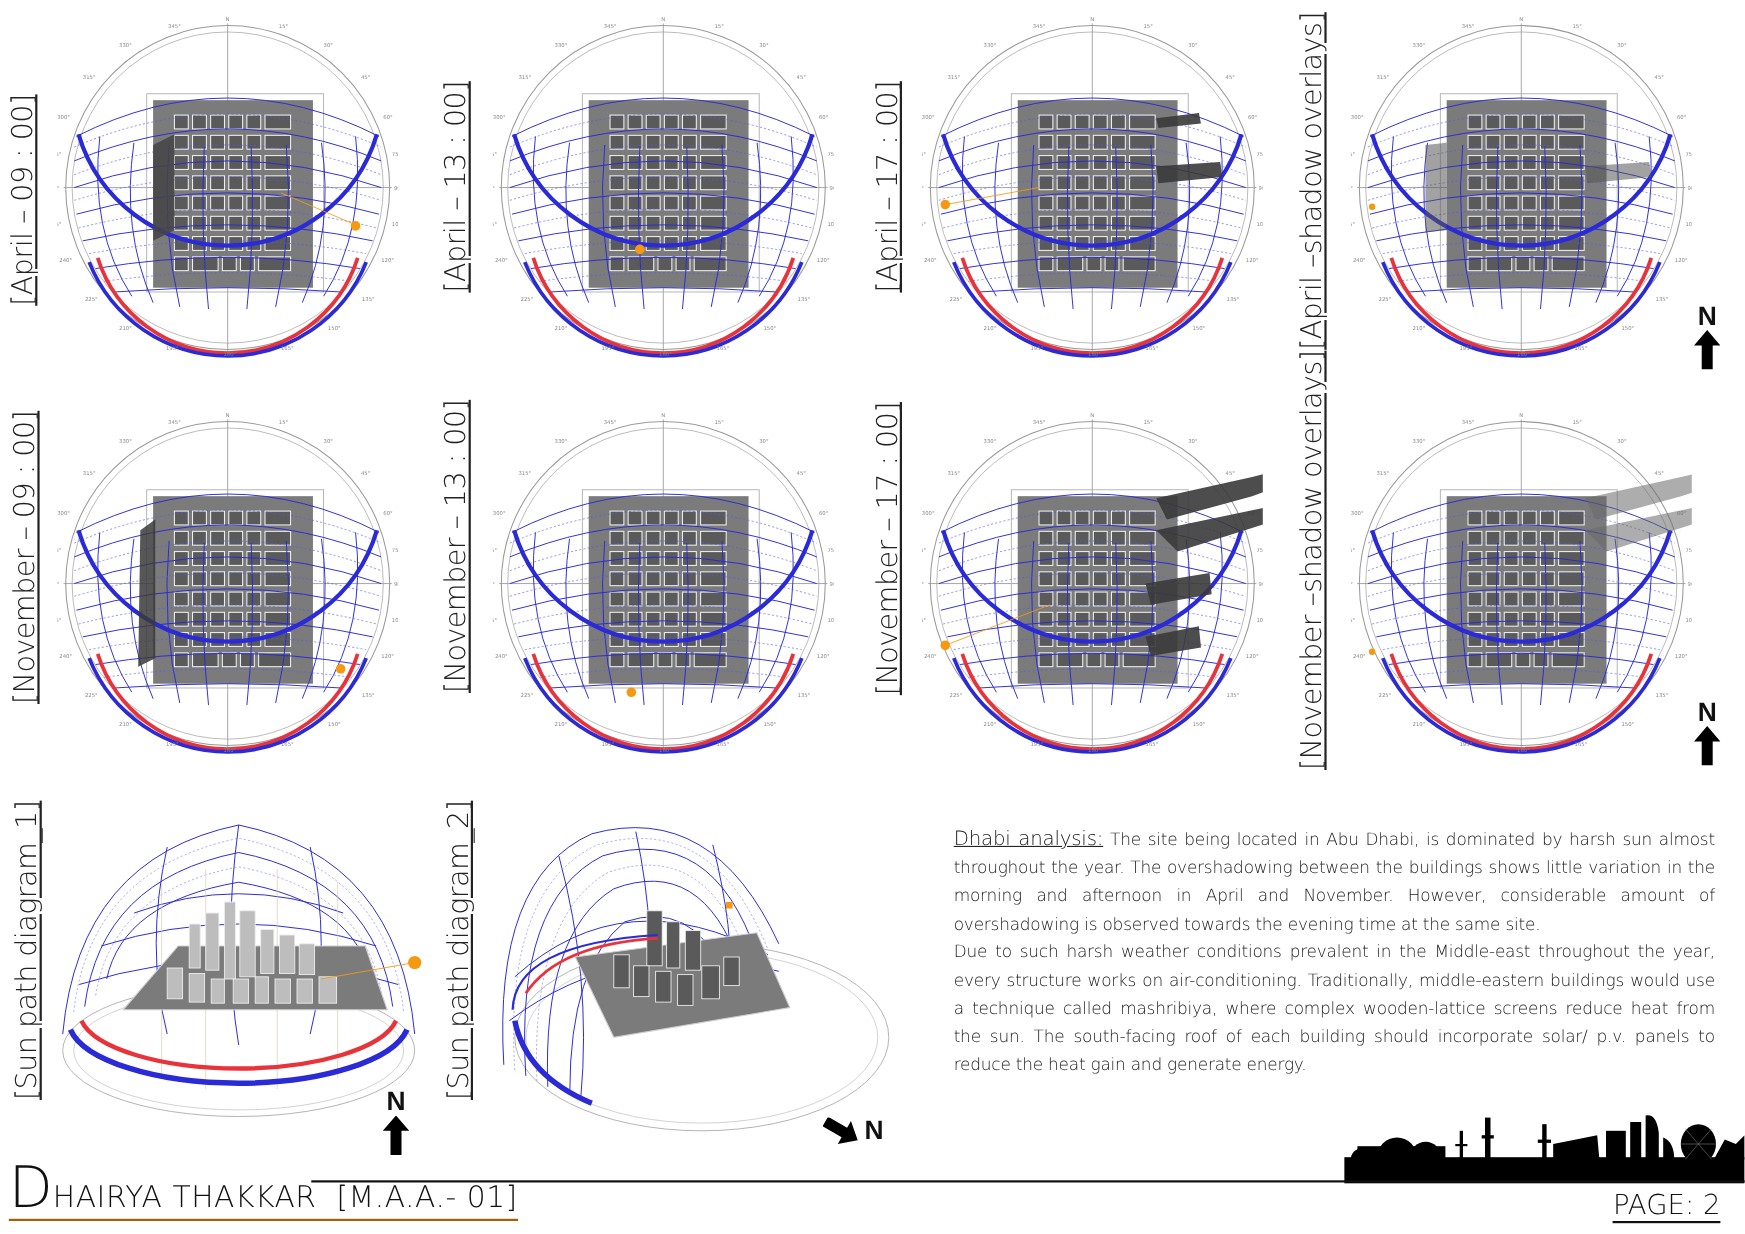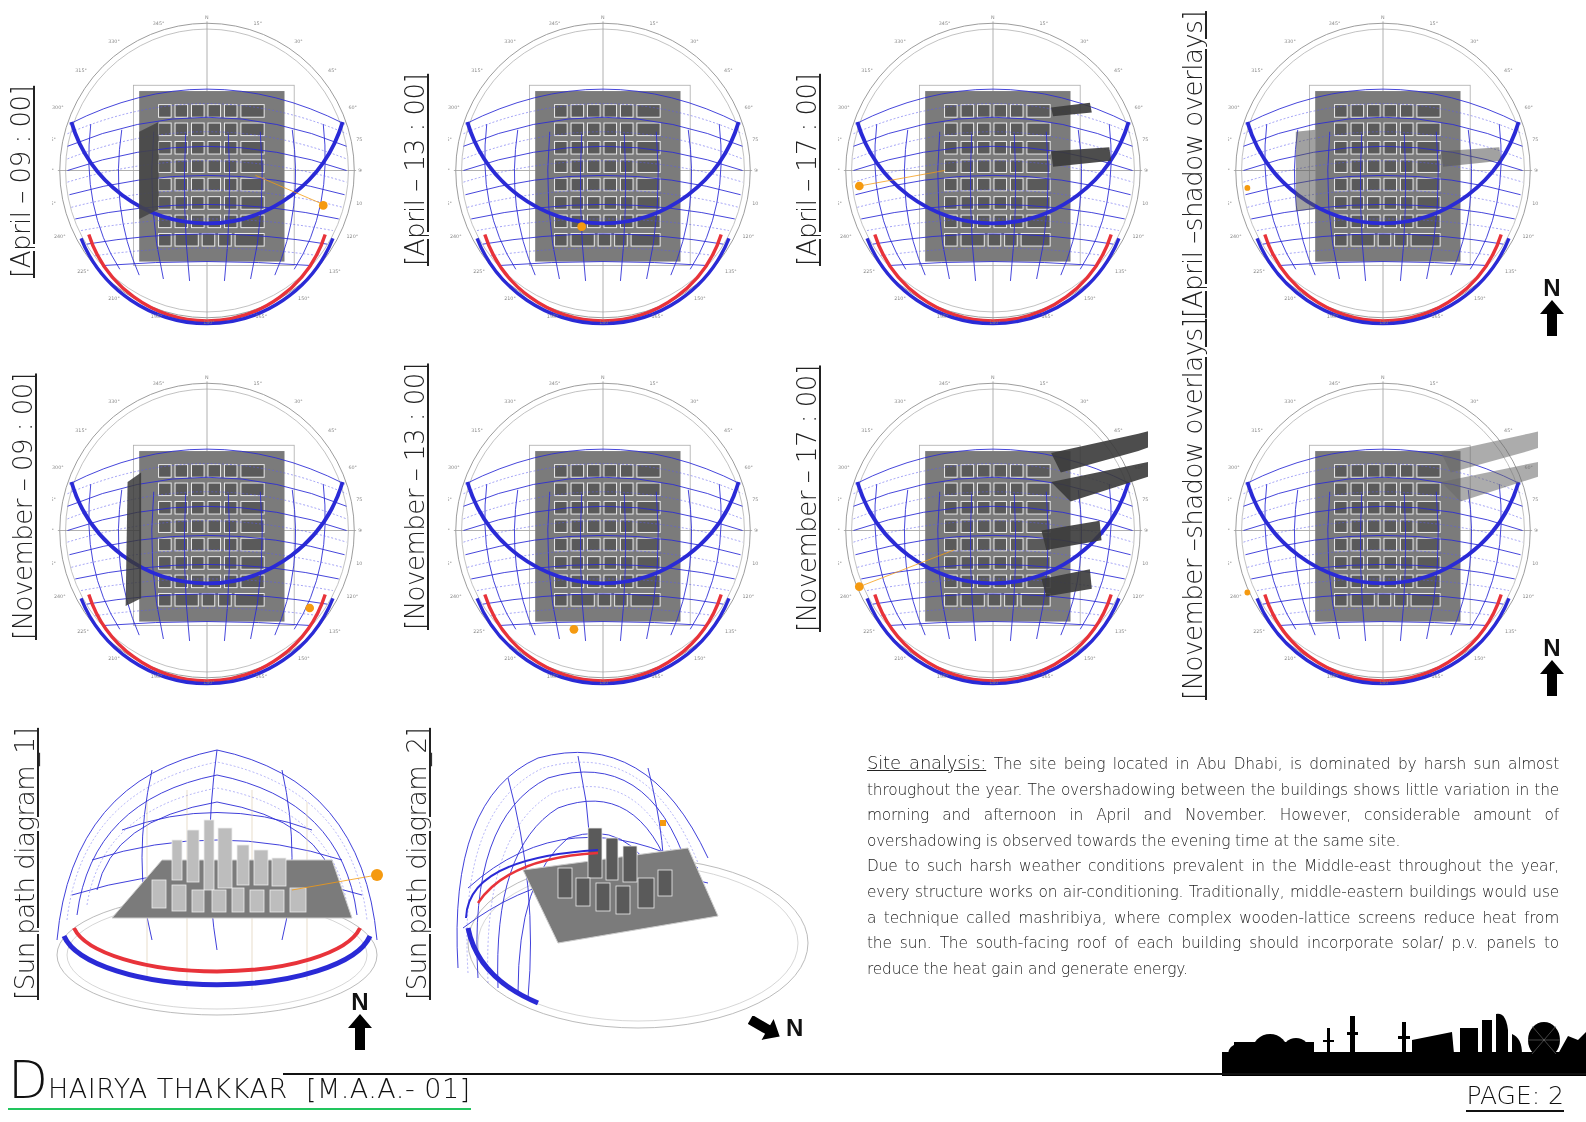--- a/index.html
+++ b/index.html
@@ -7,21 +7,21 @@
   .panel{position:absolute;}
   .vlabel{position:absolute;transform-origin:left top;transform:rotate(-90deg);white-space:nowrap;font-family:"DejaVu Sans",sans-serif;font-size:26px;font-weight:300;color:#222;text-decoration:underline;text-underline-offset:3px;letter-spacing:-0.5px;}
   .diagram{position:absolute;}
   .diagram svg{display:block;}
   .north{position:absolute;display:flex;flex-direction:column;align-items:center;}
   .north .n-letter{font-family:"Liberation Sans",sans-serif;font-weight:bold;font-size:24px;line-height:24px;color:#111;}
   .text-block{position:absolute;left:867px;top:750px;width:692px;font-family:"DejaVu Sans",sans-serif;font-size:15.4px;line-height:25.6px;color:#222;text-align:justify;font-weight:300;letter-spacing:-0.2px;}
   .text-block p{margin:0;}
   .text-block .heading{text-decoration:underline;font-size:18px;}
   .footer-line{position:absolute;left:283px;top:1073px;width:1303px;height:2px;background:#111;}
-  .author{position:absolute;left:8px;top:1054px;font-family:"DejaVu Sans",sans-serif;color:#111;white-space:nowrap;border-bottom:2px solid #22c55e;line-height:1;padding-bottom:2px;}
+  .author{position:absolute;left:8px;top:1054px;font-family:"DejaVu Sans",sans-serif;color:#111;white-space:nowrap;border-bottom:2px solid #a16207;line-height:1;padding-bottom:2px;}
   .author .big{font-size:52px;font-weight:300;}
   .author .rest{font-size:27px;font-weight:300;letter-spacing:0.5px;}
   .page-num{position:absolute;right:22px;top:1083px;font-family:"DejaVu Sans",sans-serif;font-size:25px;font-weight:300;color:#111;border-bottom:2px solid #111;line-height:1;padding-bottom:2px;text-align:center;}
   .skyline{position:absolute;left:1222px;top:1010px;}
 </style>
 </head>
 <body>
 
 <svg width="0" height="0" style="position:absolute">
   <defs>
@@ -367,21 +367,21 @@
     <svg width="34" height="24">
         <g transform="rotate(30 17 12)">
           <polygon points="34,12 20,0 20,7 0,7 0,17 20,17 20,24" fill="#000"></polygon>
         </g>
       </svg>
     <span class="n-letter">N</span>
   </div>
 </div>
 
 <div class="text-block">
-  <p><span class="heading">Site analysis:</span><span> The site being located in Abu Dhabi, is dominated by harsh sun almost throughout the year. The overshadowing between the buildings shows little variation in the morning and afternoon in April and November. However, considerable amount of overshadowing is observed towards the evening time at the same site.</span></p>
+  <p><span class="heading">Dhabi analysis:</span><span> The site being located in Abu Dhabi, is dominated by harsh sun almost throughout the year. The overshadowing between the buildings shows little variation in the morning and afternoon in April and November. However, considerable amount of overshadowing is observed towards the evening time at the same site.</span></p>
   <p>Due to such harsh weather conditions prevalent in the Middle-east throughout the year, every structure works on air-conditioning. Traditionally, middle-eastern buildings would use a technique called mashribiya, where complex wooden-lattice screens reduce heat from the sun. The south-facing roof of each building should incorporate solar/ p.v. panels to reduce the heat gain and generate energy.</p>
 </div>
 
 <div class="skyline">
   <svg width="364" height="66" viewBox="0 0 364 66">
     <g fill="#000">
       <rect x="0" y="42" width="364" height="24"></rect>
       <path d="M30 42 a18 18 0 0 1 36 0z"></path>
       <path d="M60 42 a14 14 0 0 1 28 0z"></path>
       <path d="M6 44 a10 10 0 0 1 20 0z"></path>

